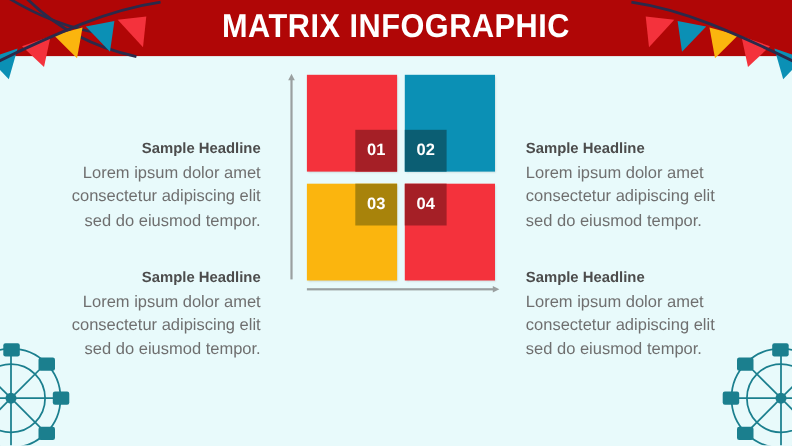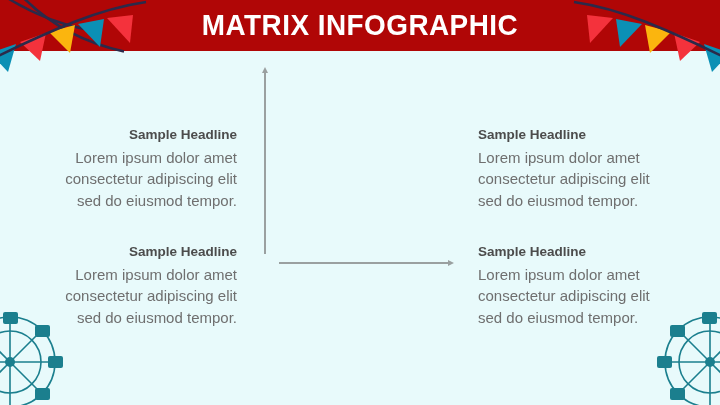--- a/index.html
+++ b/index.html
@@ -218,20 +218,34 @@
   <div class="txt txt-right txt-tr">
     <div class="headline">Sample Headline</div>
     <div class="body">Lorem ipsum dolor amet consectetur adipiscing elit sed do eiusmod tempor.</div>
   </div>
 
   <div class="txt txt-right txt-br">
     <div class="headline">Sample Headline</div>
     <div class="body">Lorem ipsum dolor amet consectetur adipiscing elit sed do eiusmod tempor.</div>
   </div>
 
+  <div class="matrix">
+    <div class="cell q1">
+      <div class="badge b1">01</div>
+    </div>
+    <div class="cell q2">
+      <div class="badge b2">02</div>
+    </div>
+    <div class="cell q3">
+      <div class="badge b3">03</div>
+    </div>
+    <div class="cell q4">
+      <div class="badge b4">04</div>
+    </div>
+  </div>
 </div>
 
 <svg class="ferris ferris-left" viewBox="0 0 120 95">
   <g stroke="#1b7f8e" stroke-width="1.6" fill="none">
     <circle cx="58" cy="52" r="45"></circle>
     <circle cx="58" cy="52" r="31"></circle>
     <line x1="58" y1="52" x2="58" y2="7"></line>
     <line x1="58" y1="52" x2="90" y2="20"></line>
     <line x1="58" y1="52" x2="103" y2="52"></line>
     <line x1="58" y1="52" x2="90" y2="84"></line>

